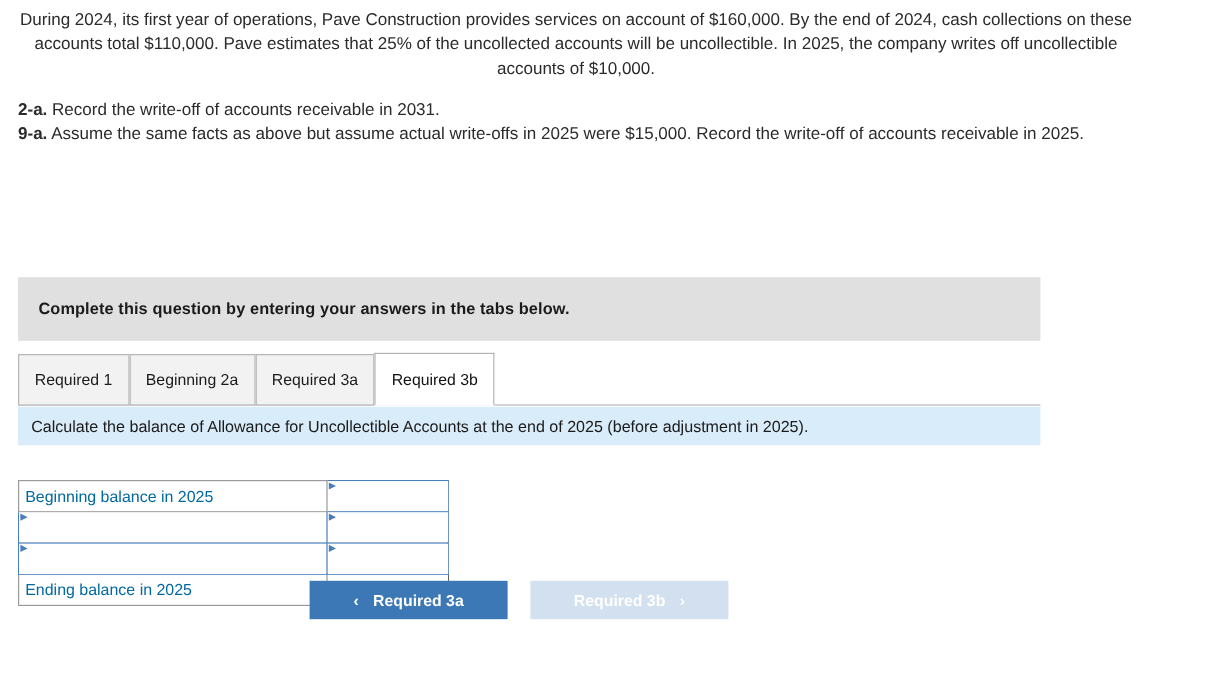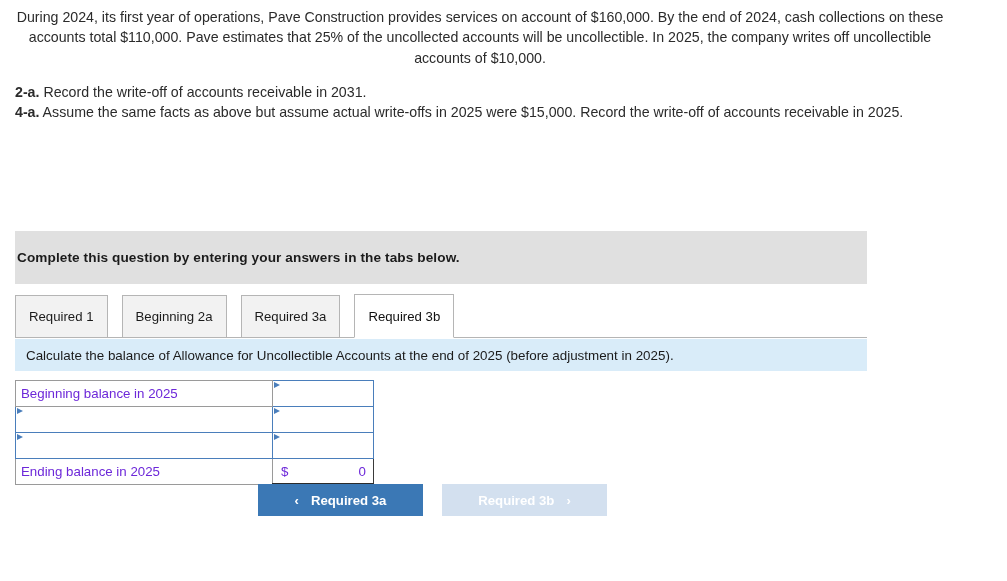--- a/index.html
+++ b/index.html
@@ -50,21 +50,21 @@
     position: absolute;
     left: 15px;
     top: 231px;
     width: 852px;
     height: 53px;
     background: #e0e0e0;
     display: flex;
     align-items: center;
   }
   .gray-banner-text {
-    margin-left: 2px;
+    margin-left: 17px;
     font-size: 13.6px;
     font-weight: bold;
     color: #1b1b1b;
     letter-spacing: .1px;
   }
 
   
   .tabs-wrap {
     position: absolute;
     left: 15px;
@@ -89,21 +89,21 @@
     height: 43px;
     display: flex;
     align-items: center;
     justify-content: center;
     padding: 4px 13px;
     font-size: 13.2px;
     color: #1b1b1b;
     background: #f2f2f2;
     border: 1px solid #b5b5b5;
     border-bottom: 1px solid #b5b5b5;
-    margin-right: 14px;
+    margin-right: 0;
     white-space: nowrap;
     position: relative;
     z-index: 1;
   }
   .tab.active {
     background: #ffffff;
     border-bottom: 1px solid #ffffff;
     height: 44px;
     z-index: 3;
     color: #111;
@@ -123,26 +123,26 @@
   .blue-bar-text {
     margin-left: 11px;
     font-size: 13.4px;
     color: #1b1b1b;
   }
 
   
   .answer-table {
     position: absolute;
     left: 15px;
-    top: 380px;
+    top: 400px;
     width: 358px;
     border-collapse: collapse;
     table-layout: fixed;
     font-size: 13.3px;
-    color: #6d28d9;
+    color: #0369a1;
   }
   .answer-table td {
     height: 26px;
     padding: 0;
     vertical-align: middle;
   }
   .col-label { width: 257px; }
   .col-value { width: 101px; }
 
   
@@ -224,21 +224,21 @@
 <div id="page">
 
   <div class="problem-text">During 2024, its first year of operations, Pave Construction provides services on account of $160,000. By the end of 2024, cash collections on these accounts total $110,000. Pave estimates that 25% of the uncollected accounts will be uncollectible. In 2025, the company writes off uncollectible accounts of $10,000.</div>
 
   <div class="required-block">
 
     <span class="req-line">
       <span class="req-num">2-a.</span><span> Record the write-off of accounts receivable in 2031.</span>
     </span>
     <span class="req-line">
-      <span class="req-num">4-a.</span><span> Assume the same facts as above but assume actual write-offs in 2025 were $15,000. Record the write-off of accounts receivable in 2025.</span>
+      <span class="req-num">9-a.</span><span> Assume the same facts as above but assume actual write-offs in 2025 were $15,000. Record the write-off of accounts receivable in 2025.</span>
     </span>
   </div>
 
   <div class="gray-banner">
     <span class="gray-banner-text">Complete this question by entering your answers in the tabs below.</span>
   </div>
 
   <div class="tabs-wrap">
     <div class="tabs-baseline"></div>
     <div class="tabs-row">

